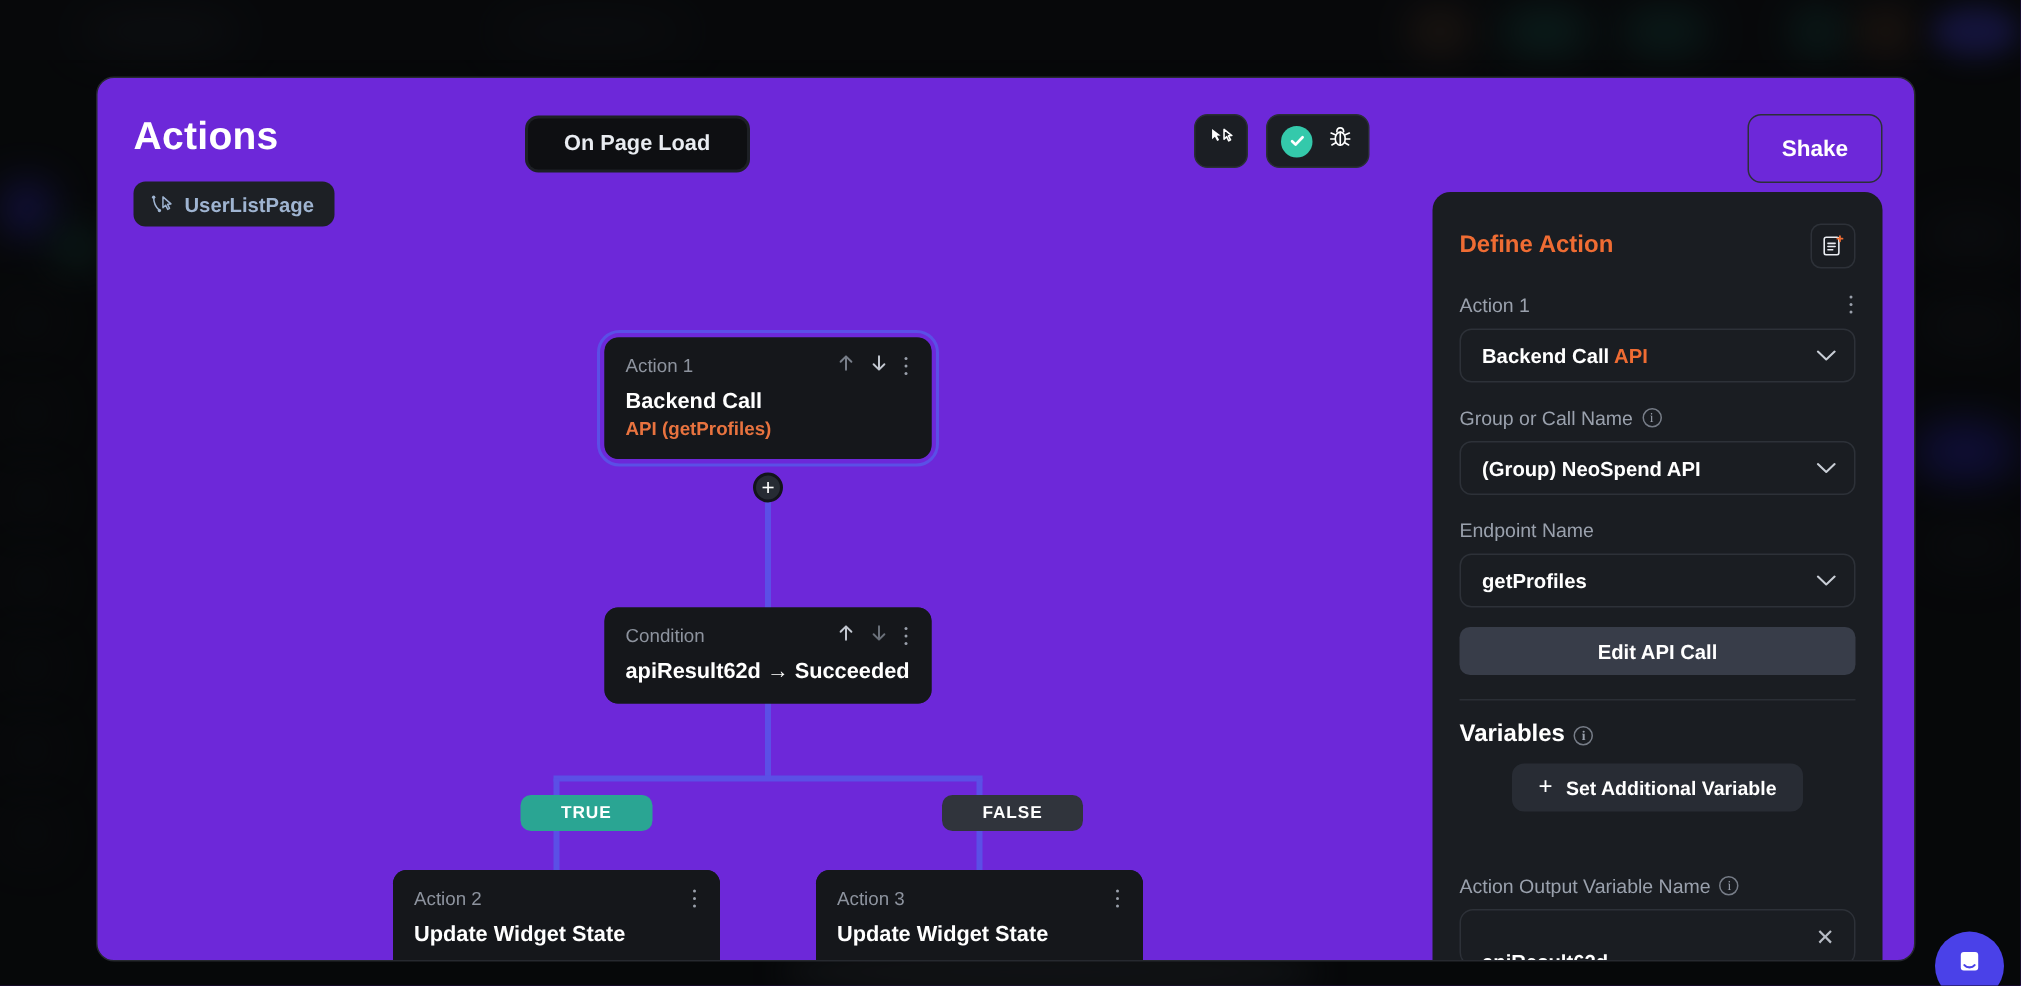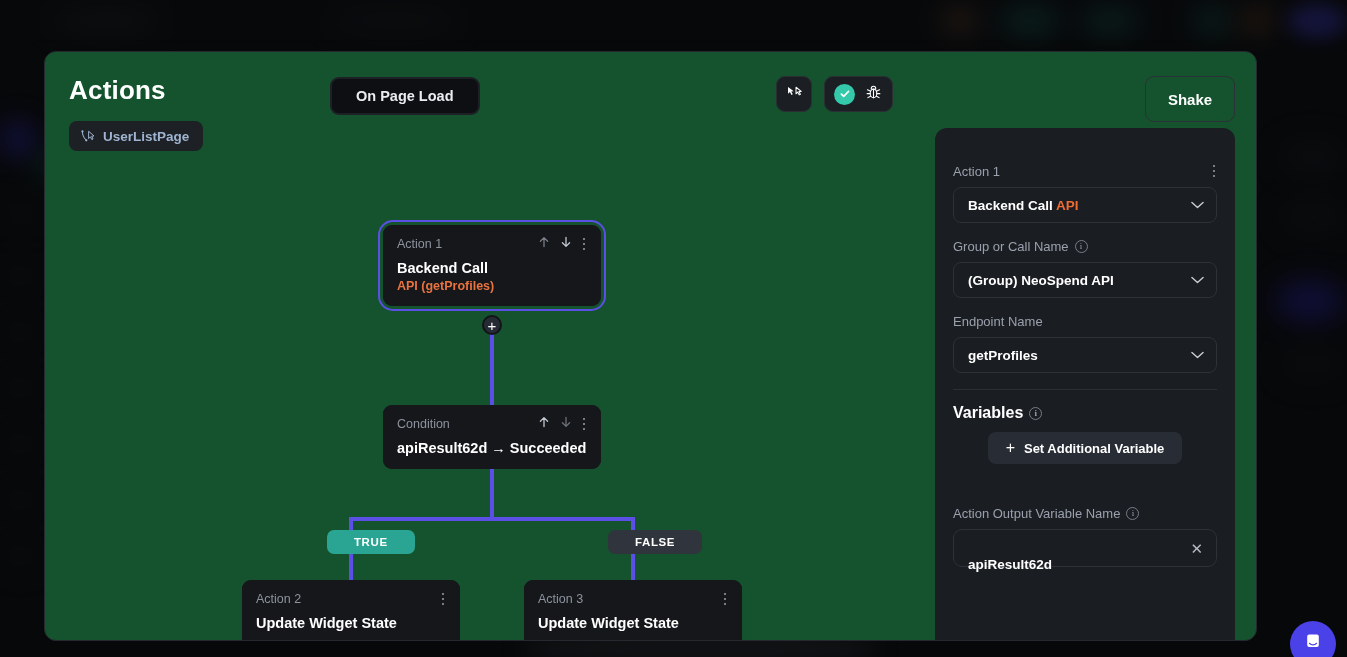--- a/index.html
+++ b/index.html
@@ -25,23 +25,23 @@
   }
   .blob { position: absolute; border-radius: 50%; filter: blur(14px); opacity: .55; }
   .bg-canvas {
     position: absolute; left: 36px; top: 42px; right: 0; bottom: 0;
     background: #0b0c0e;
   }
   .bg-dim { position: absolute; inset: 0; background: rgba(5,6,8,.66); }
 
   
   .modal {
-    position: absolute; left: 44px; top: 51px;
+    position: absolute; left: 64px; top: 51px;
     width: 1213px; height: 590px;
-    background: #14532d;
+    background: #6d28d9;
     border: 1px solid #26292f;
     border-radius: 12px;
     overflow: hidden;
   }
 
   
   .modal-title {
     position: absolute; left: 24px; top: 23px;
     font-size: 26px; font-weight: 700; color: #ffffff; letter-spacing: .2px;
   }
@@ -382,20 +382,30 @@
               </span>
           </div>
           <div class="node-title">Update Widget State</div>
         </div>
       </div>
 
     </div>
 
     <div class="panel">
 
+      <div class="panel-hdr">
+        <span class="panel-title">Define Action</span>
+        <button class="panel-icon-btn">
+          <svg width="16" height="16" viewBox="0 0 18 18" fill="none">
+            <rect x="2.4" y="2.4" width="11" height="13.2" rx="1.6" stroke="#e9ecf1" stroke-width="1.2"></rect>
+            <path d="M5.2 7.0 H10.6 M5.2 9.4 H10.6 M5.2 11.8 H8.8" stroke="#e9ecf1" stroke-width="1.2" stroke-linecap="round"></path>
+            <path d="M14.2 1.6 V5.4 M12.3 3.5 H16.1" stroke="#ef6c33" stroke-width="1.4" stroke-linecap="round"></path>
+          </svg>
+        </button>
+      </div>
 
       <div class="row-label">
         <span class="lbl">Action 1</span>
         <span class="kebab">
             <i></i>
             <i></i>
             <i></i>
           </span>
       </div>
 
@@ -425,20 +435,21 @@
       <div class="row-label">
         <span class="lbl">Endpoint Name</span>
       </div>
       <div class="select">
         <span class="val">getProfiles</span>
         <svg class="chev" viewBox="0 0 14 8" fill="none">
             <path d="M1 1.2 L7 6.8 L13 1.2" stroke="#c9ced6" stroke-width="1.5" stroke-linecap="round" stroke-linejoin="round"></path>
           </svg>
       </div>
 
+      <button class="btn-wide">Edit API Call</button>
 
       <div class="hr"></div>
 
       <div class="row-label">
         <span class="lbl lbl-strong">
           <span>Variables</span>
           <span class="info-i">i</span>
         </span>
       </div>
 

